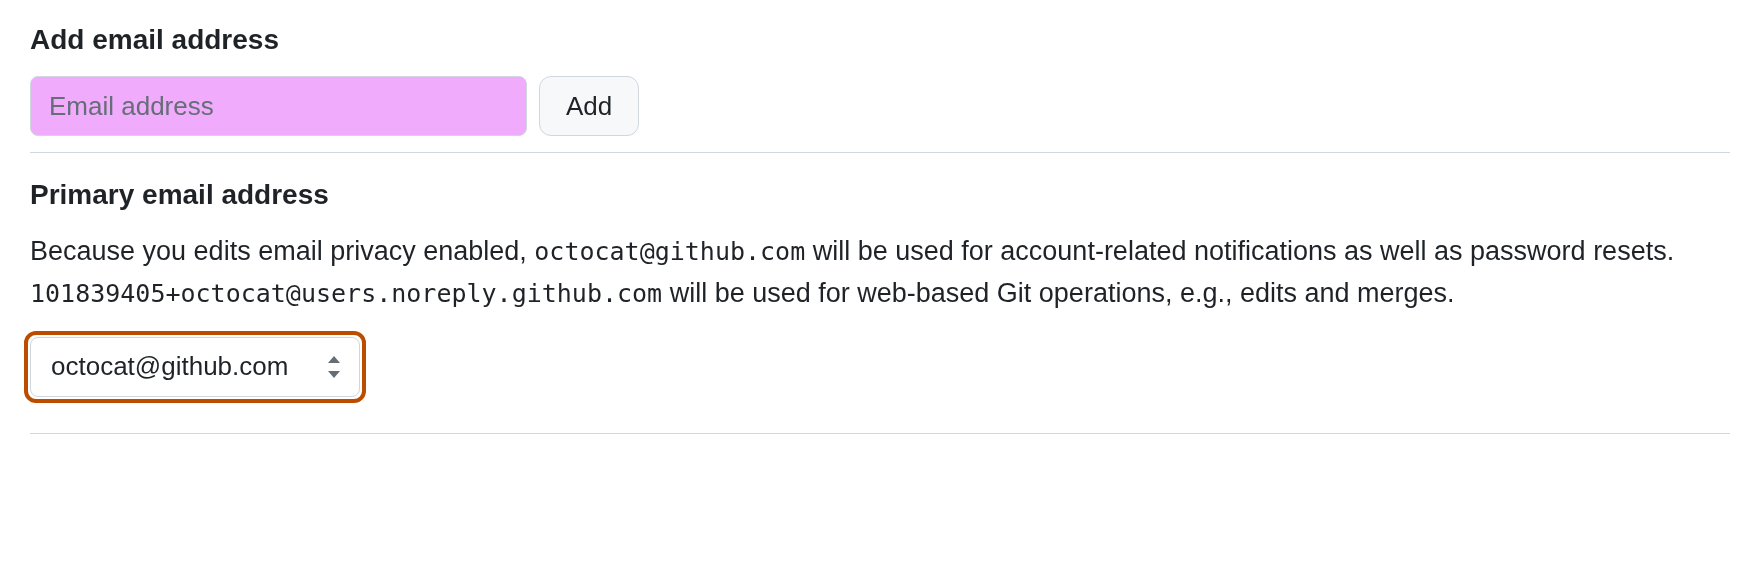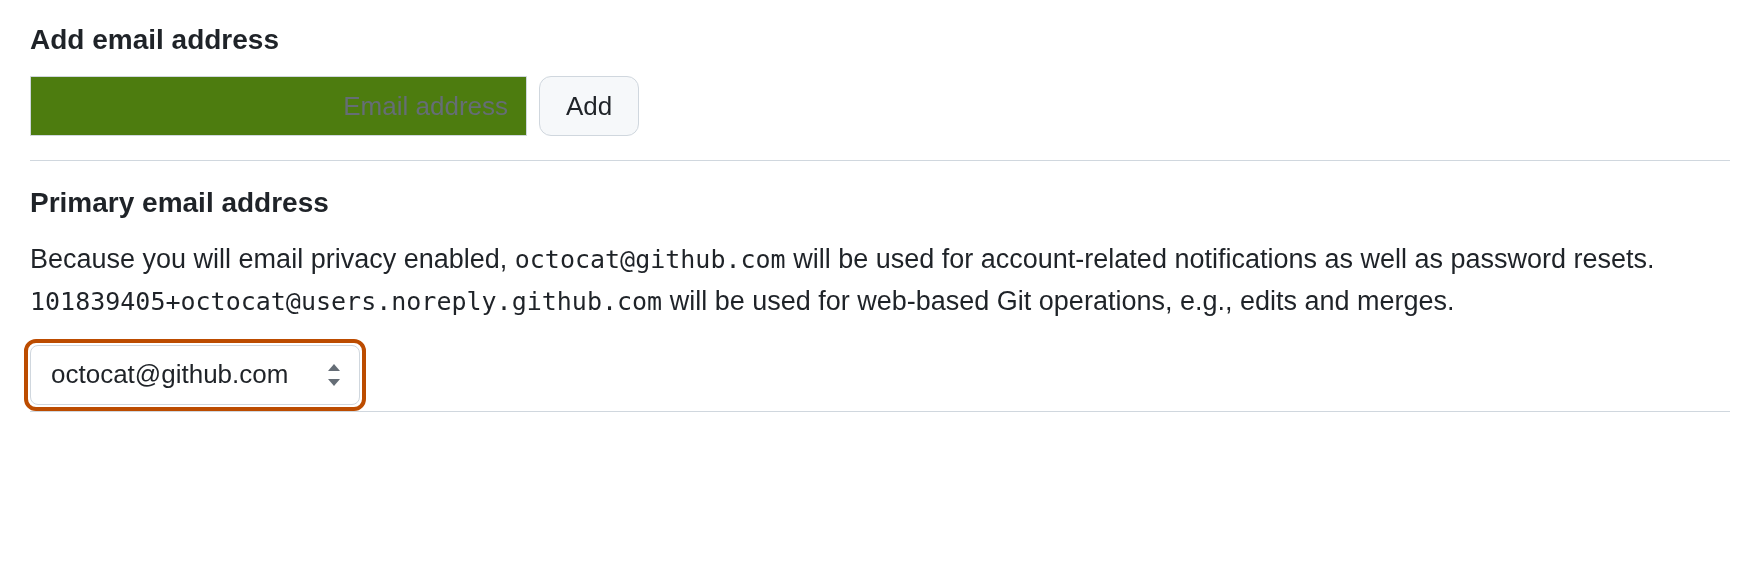--- a/index.html
+++ b/index.html
@@ -4,50 +4,49 @@
   <style>
     * { box-sizing: border-box; margin: 0; padding: 0; }
     body {
       font-family: -apple-system, BlinkMacSystemFont, "Segoe UI", Helvetica, Arial, sans-serif;
       color: #1f2328;
       padding: 24px 30px;
       width: 1760px;
       background: #fff;
     }
     .section {
-      padding-bottom: 24px;
+      padding-bottom: 16px;
       border-bottom: 1px solid #d0d7de;
       margin-bottom: 26px;
     }
     .section.last {
       margin-bottom: 0;
-      padding-bottom: 6px;
+      padding-bottom: 36px;
     }
     h3 {
       font-size: 28px;
       font-weight: 600;
       margin-bottom: 20px;
       color: #1f2328;
     }
     .row {
       display: flex;
       gap: 12px;
       align-items: center;
     }
     .text-input {
       width: 497px;
       height: 60px;
       font-size: 26px;
       padding: 0 18px;
       border: 1px solid #d0d7de;
-      border-radius: 1px;
-      background: #4d7c0f;
+      border-radius: 8px;
+      background: #f0abfc;
       color: #1f2328;
       outline: none;
-      text-align: right;
     }
     .text-input::placeholder { color: #656d76; }
     .btn {
       height: 60px;
       padding: 0 26px;
       font-size: 26px;
       font-weight: 500;
       border: 1px solid #d0d7de;
       border-radius: 12px;
       background: #f6f8fa;
@@ -132,21 +131,21 @@
   <h3>Add email address</h3>
   <div class="row">
     <input type="text" class="text-input" placeholder="Email address" style="">
     <button class="btn">Add</button>
   </div>
 </div>
 
 <div class="section last">
   <h3>Primary email address</h3>
   <p class="desc">
-    <span>Because you will email privacy enabled, </span><code>octocat@github.com</code><span> will be used for account-related notifications as well as password resets. </span><code>101839405+octocat@users.noreply.github.com</code><span> will be used for web-based Git operations, e.g., edits and merges.</span>
+    <span>Because you edits email privacy enabled, </span><code>octocat@github.com</code><span> will be used for account-related notifications as well as password resets. </span><code>101839405+octocat@users.noreply.github.com</code><span> will be used for web-based Git operations, e.g., edits and merges.</span>
   </p>
   <div class="row">
     <div class="select-wrap">
       <div class="select-highlight"></div>
       <button class="select-control">
         <span>octocat@github.com</span>
         <span class="select-caret"></span>
       </button>
     </div>
   </div>

